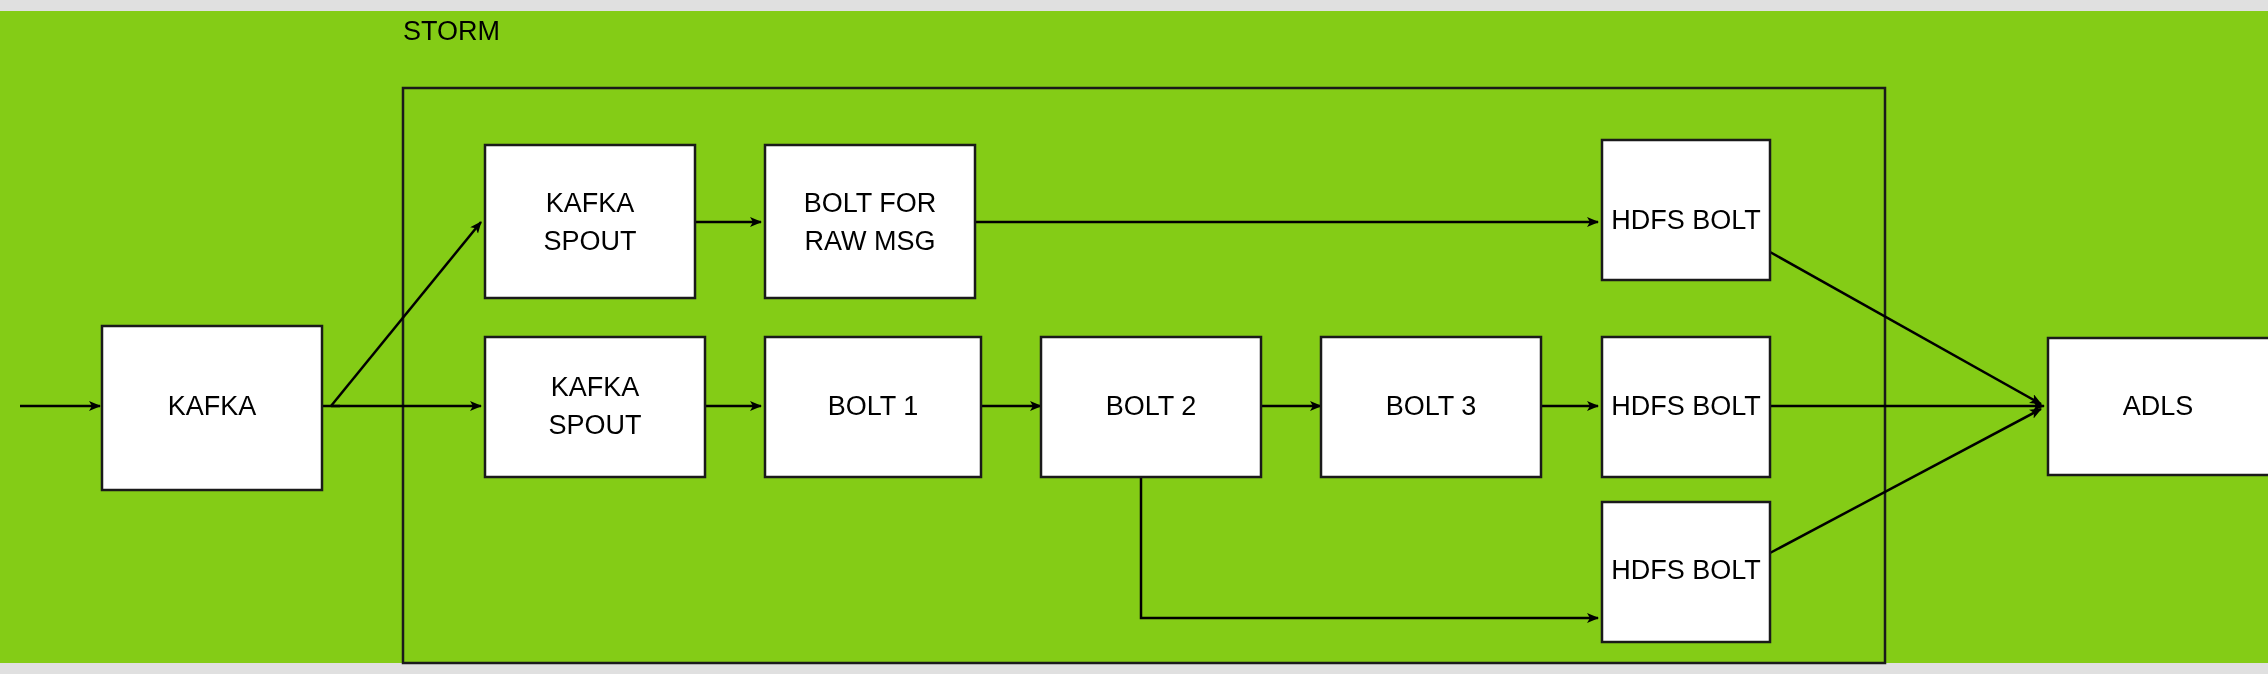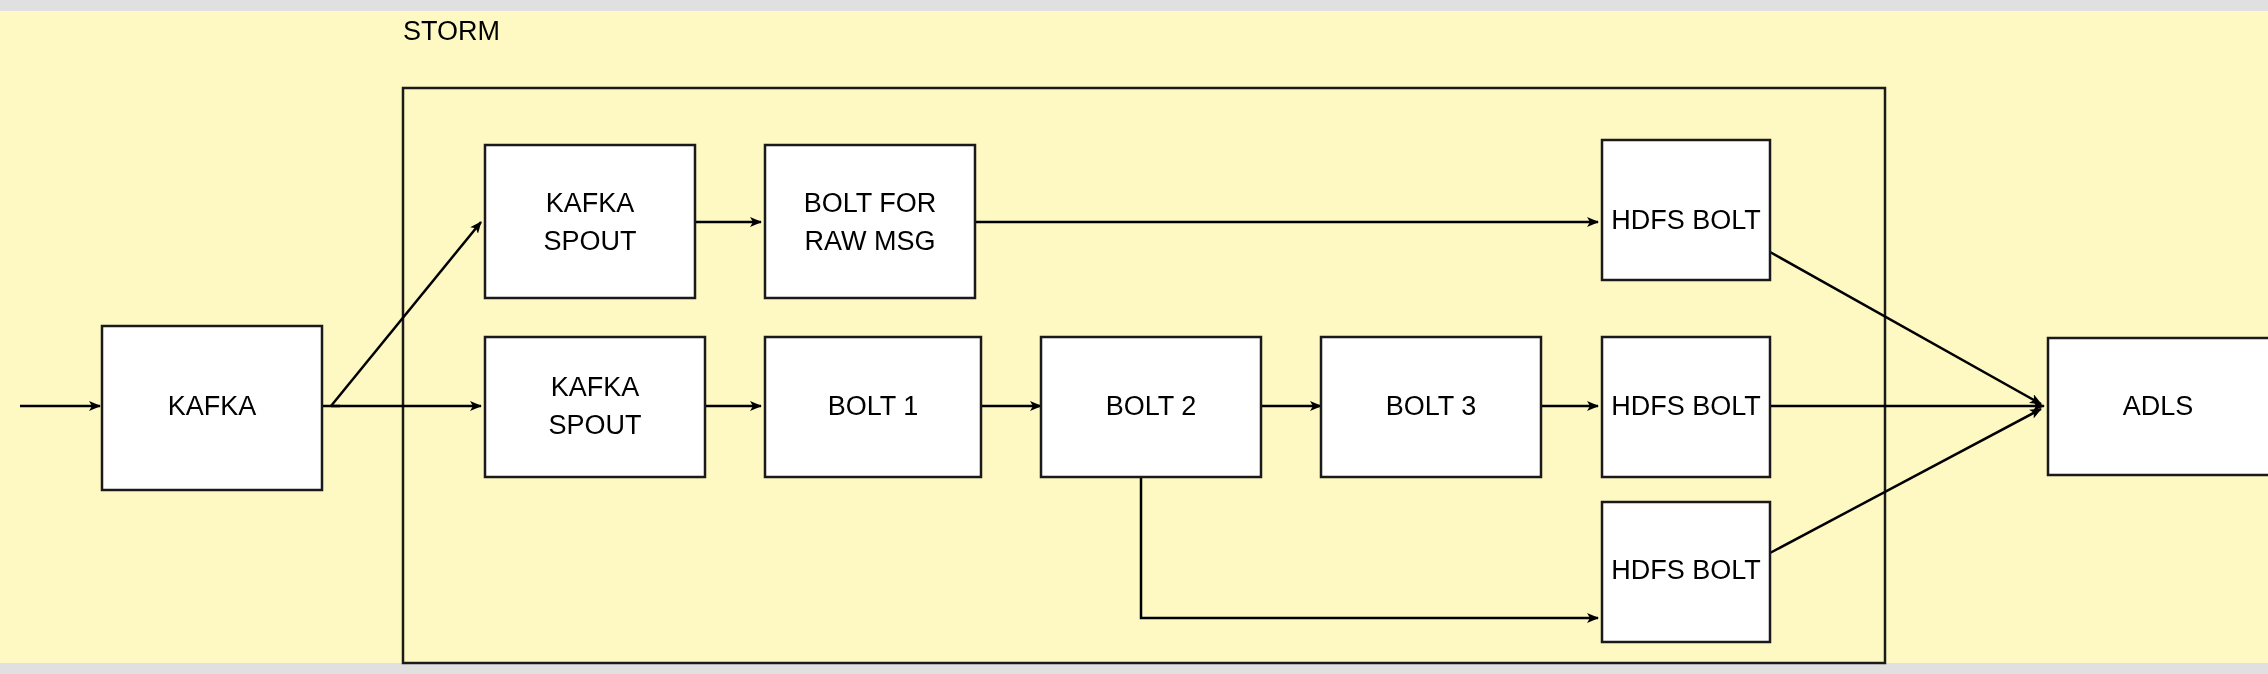--- a/index.html
+++ b/index.html
@@ -10,21 +10,21 @@
   body {
     width: 2268px;
     height: 674px;
     overflow: hidden;
     font-family: "Liberation Sans", sans-serif;
   }
   #canvas-root {
     position: relative;
     width: 2268px;
     height: 674px;
-    background: #fef9c3;
+    background: #84cc16;
   }
   .band {
     position: absolute;
     left: 0;
     width: 2268px;
     background: #e0e0e0;
   }
   .band-top { top: 0; height: 11px; }
   .band-bottom { bottom: 0; height: 11px; }
   svg#diagram {

